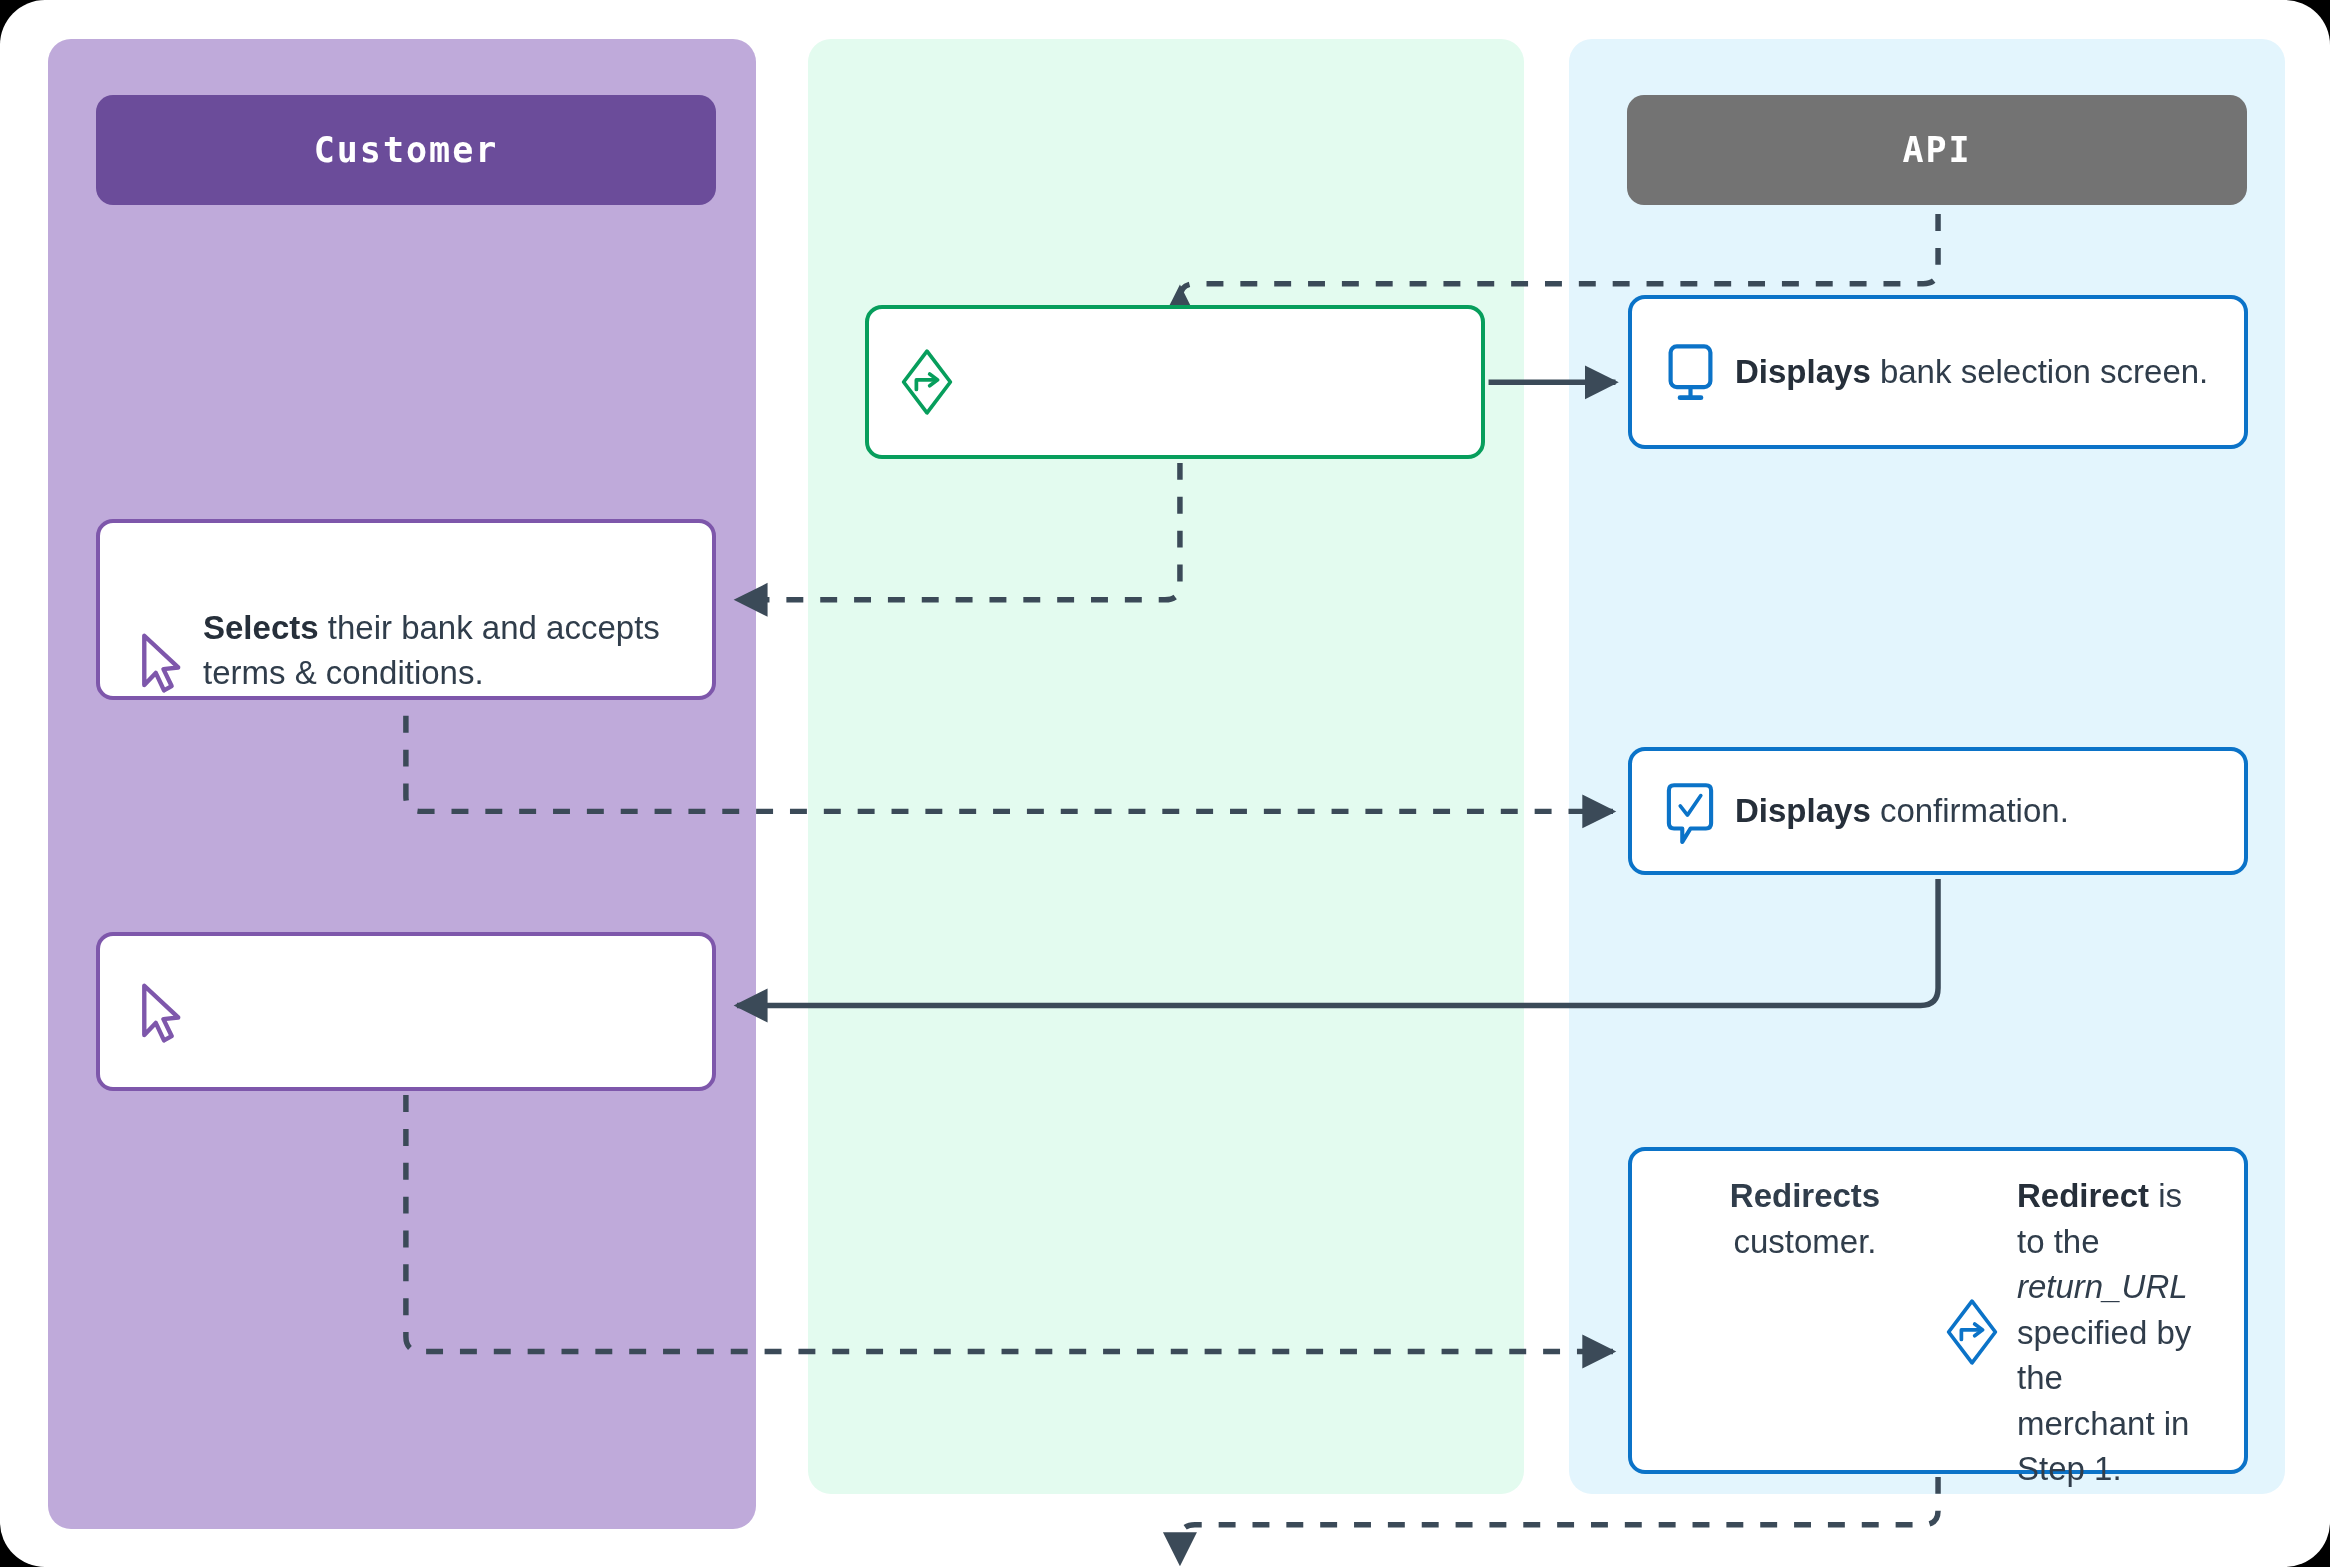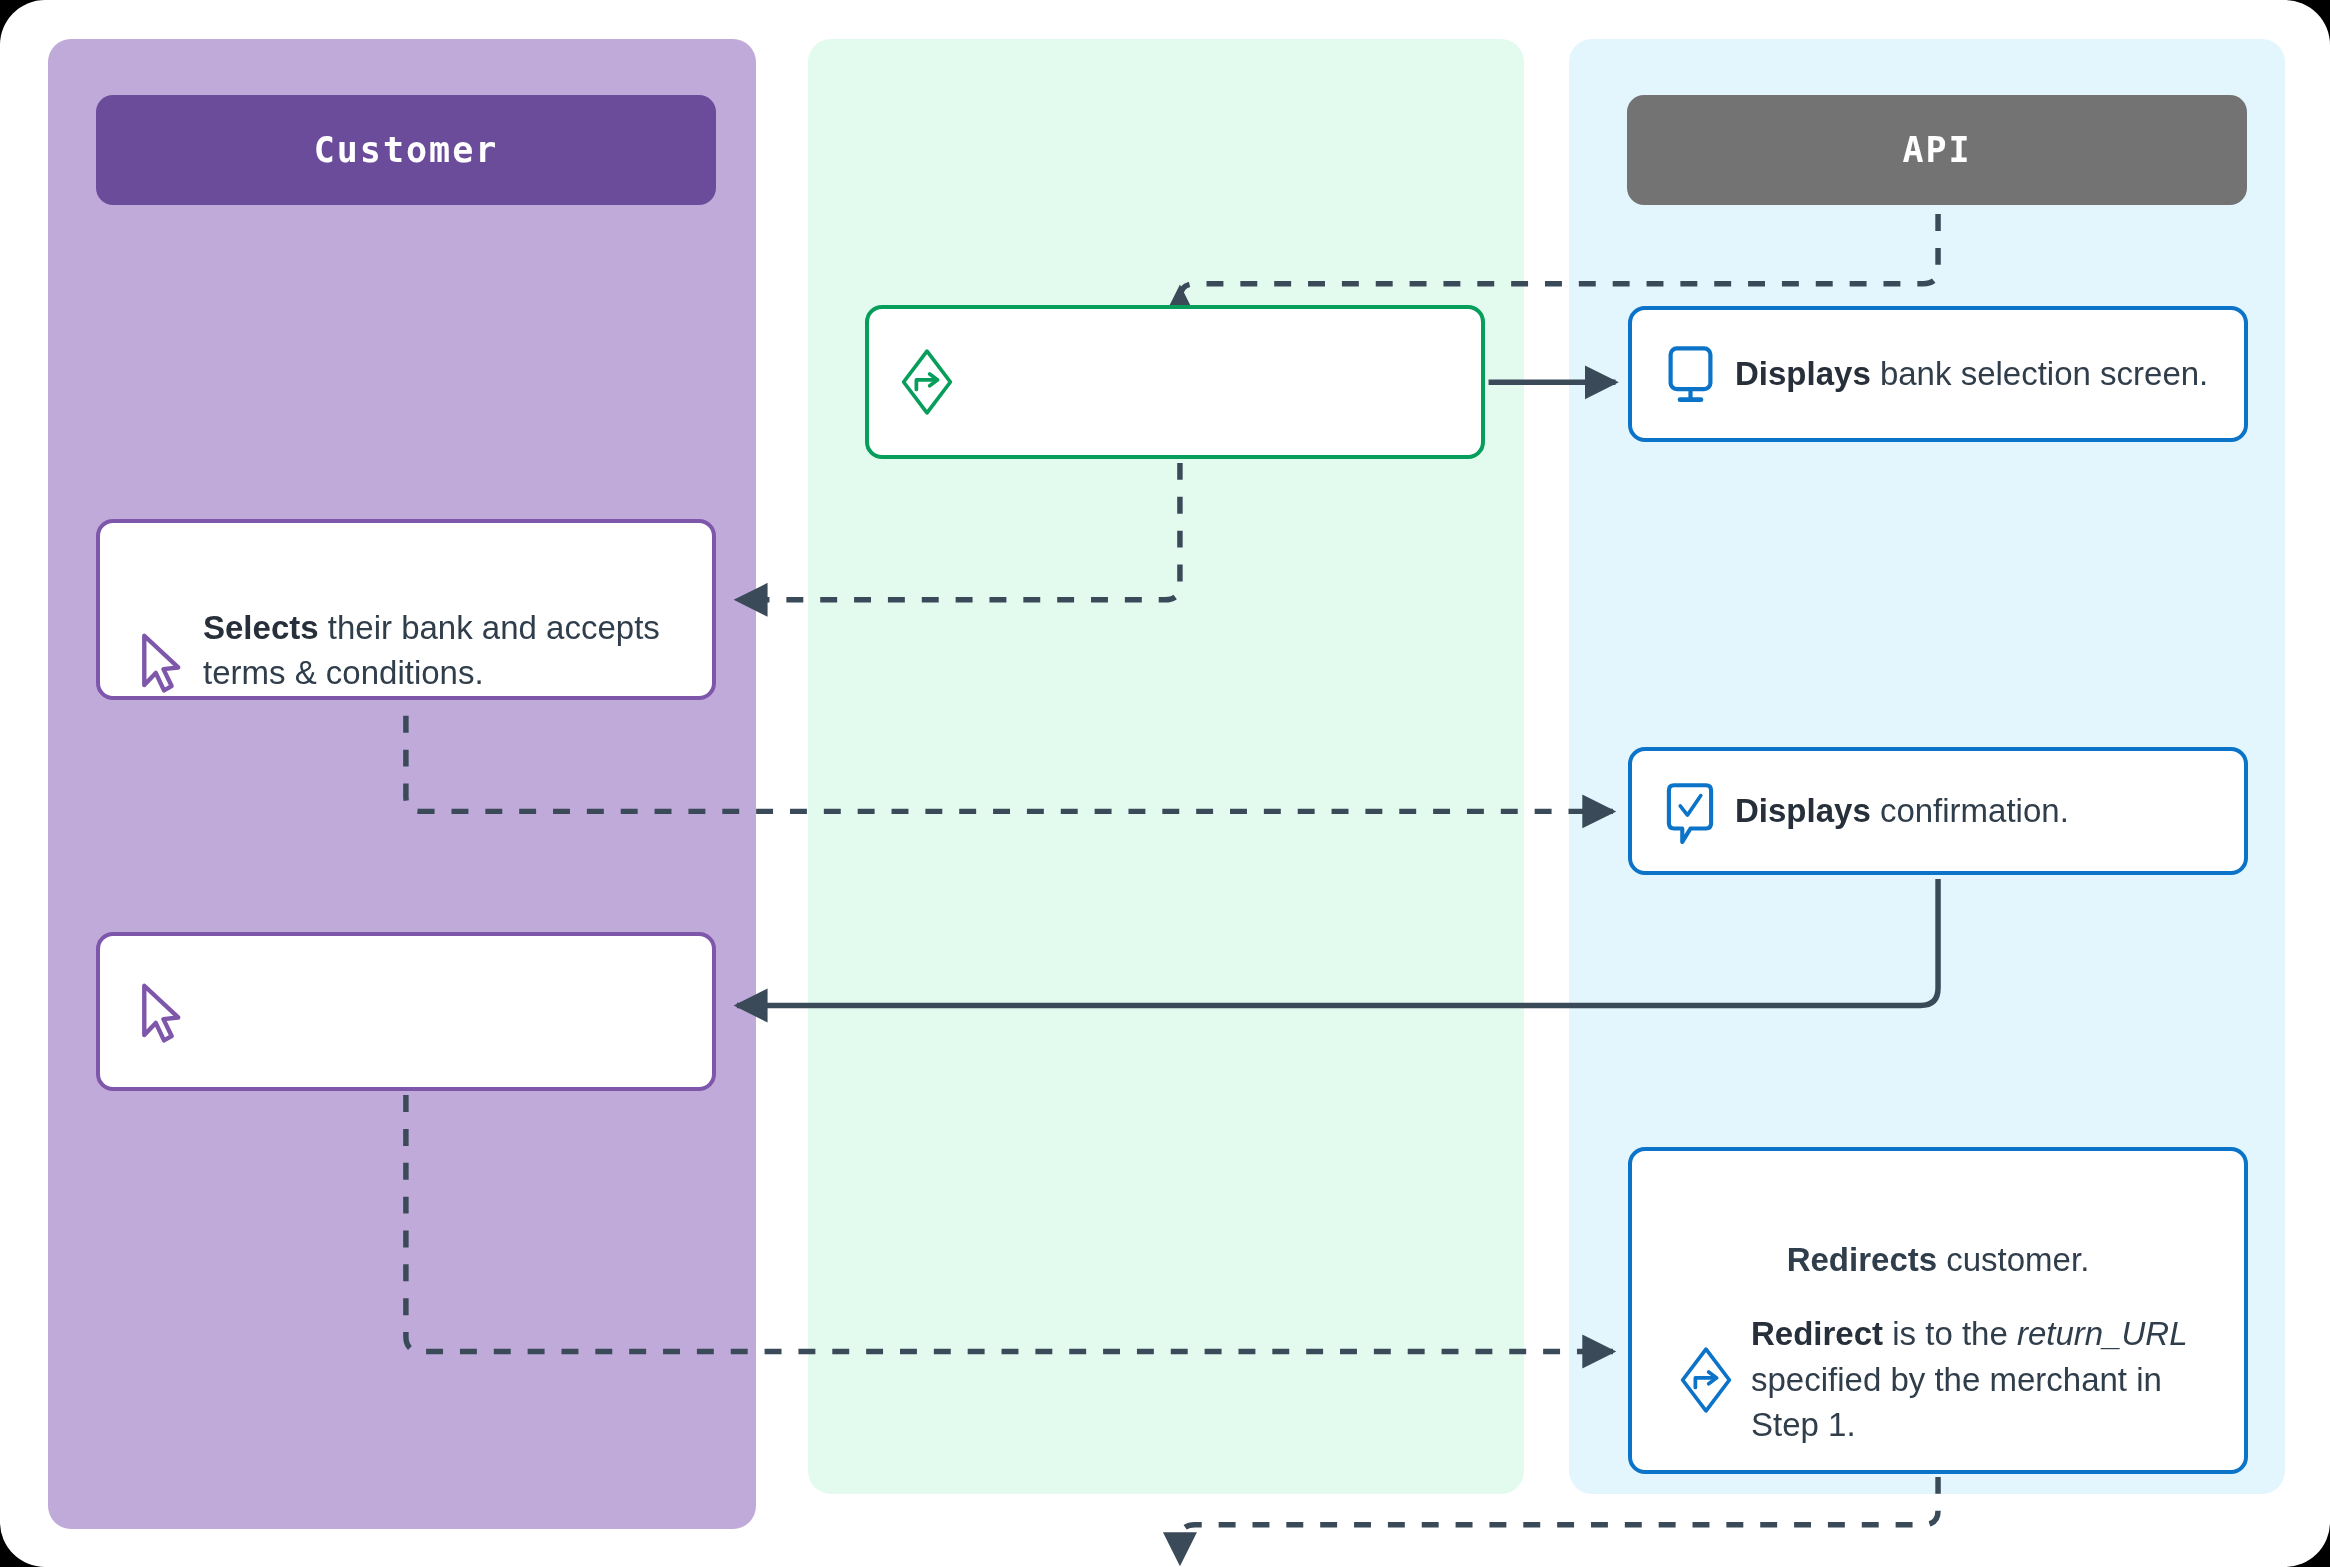--- a/index.html
+++ b/index.html
@@ -84,34 +84,34 @@
   .card-text {
     flex: 1 1 auto;
     font-size: 33px;
     line-height: 1.38;
     color: #303d4b;
     font-family: "Liberation Sans", sans-serif;
   }
   .card-text b { font-weight: 700; color: #262f3a; }
   .card-text i { font-style: italic; }
 
-  .stacked { flex-direction: column; align-items: flex-start; padding: 22px 40px; justify-content: flex-end;}
+  .stacked { flex-direction: row; align-items: flex-start; padding: 22px 40px; justify-content: flex-end;}
   .stacked .row1 {
     width: 100%;
     text-align: center;
     font-size: 33px;
     line-height: 1.38;
     color: #303d4b;
     margin-bottom: 29px;
   }
   .stacked .row2 { display: flex; align-items: center; width: 100%; }
 
   
   #card-redirect   { left: 865px; top: 305px;  width: 620px; height: 154px; }
-  #card-bank       { left: 1628px; top: 306px;  width: 620px; height: 136px; }
+  #card-bank       { left: 1628px; top: 295px;  width: 620px; height: 154px; }
   #card-selects    { left: 96px;  top: 519px; width: 620px; height: 181px; align-items: flex-end; }
   #card-confirm    { left: 1628px; top: 747px; width: 620px; height: 128px; }
   #card-clicks     { left: 96px;  top: 932px; width: 620px; height: 159px; }
   #card-return     { left: 1628px; top: 1147px; width: 620px; height: 327px; }
 
   
   #wires {
     position: absolute;
     left: 0; top: 0;
     width: 2330px;

